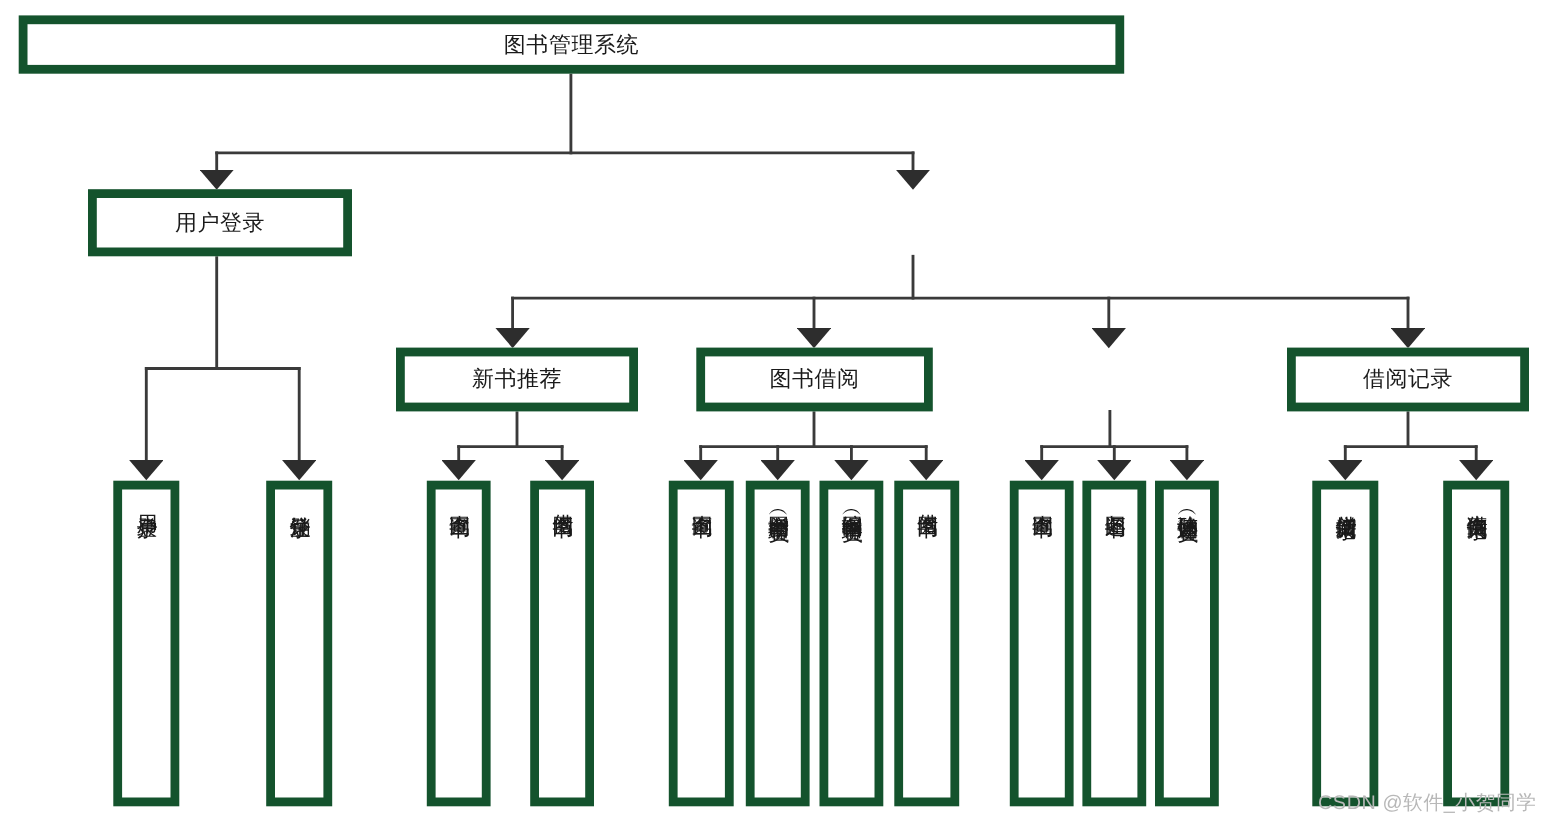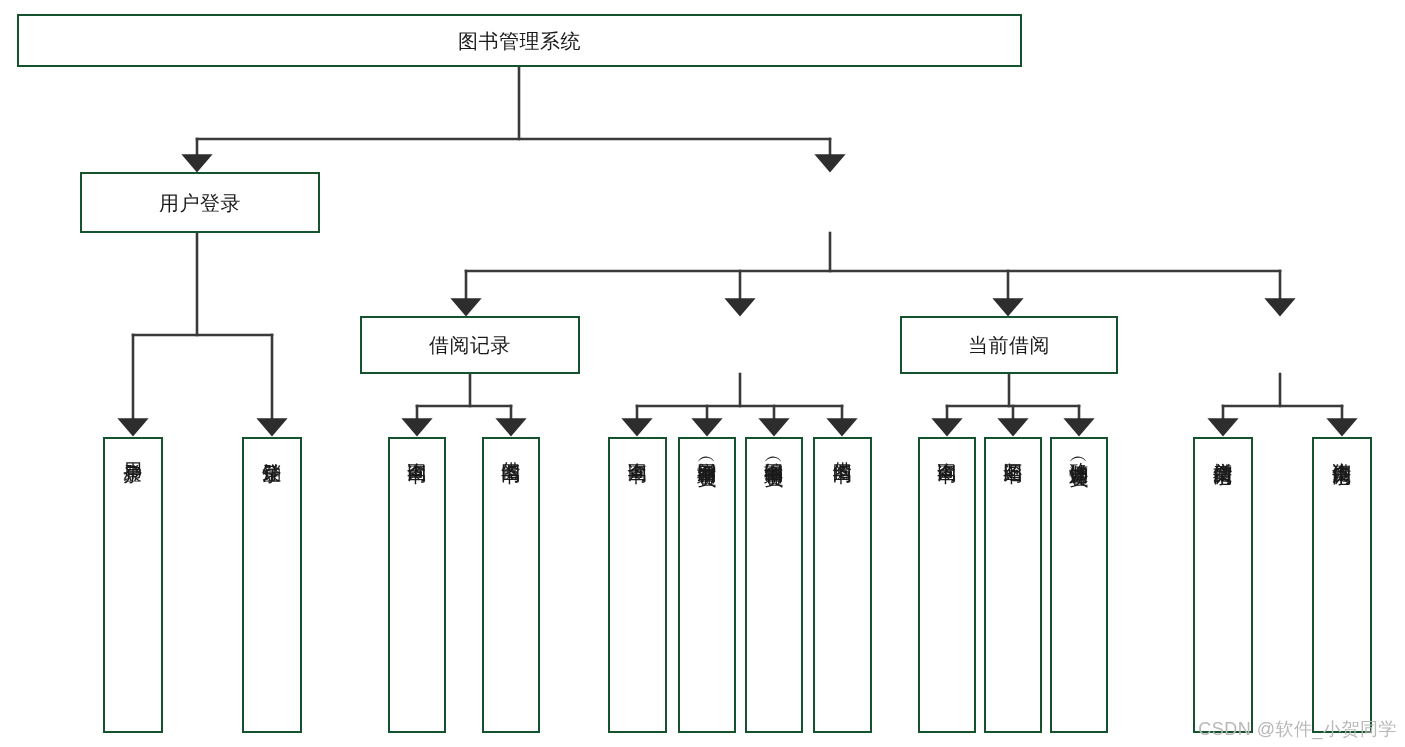--- a/index.html
+++ b/index.html
@@ -21,21 +21,21 @@
     position: absolute;
     left: 0;
     top: 0;
     width: 1405px;
     height: 747px;
     pointer-events: none;
   }
   .node {
     position: absolute;
     box-sizing: border-box;
-    border: 2px solid #14532d;
+    border: 8px solid #14532d;
     background: #ffffff;
     display: flex;
     align-items: center;
     justify-content: center;
     color: #1a1a1a;
   }
   .node .label {
     font-size: 20px;
     line-height: 1.1;
     letter-spacing: 0.5px;
@@ -124,24 +124,27 @@
 
   <div class="node" style="left:17px;top:14px;width:1005px;height:53px;">
     <span class="label">图书管理系统</span>
   </div>
 
   <div class="node" style="left:80px;top:172px;width:240px;height:61px;">
     <span class="label">用户登录</span>
   </div>
 
   <div class="node" style="left:360px;top:316px;width:220px;height:58px;">
+    <span class="label">新书推荐</span>
+  </div>
+  <div class="node" style="left:633px;top:316px;width:215px;height:58px;">
+    <span class="label">图书借阅</span>
+  </div>
+  <div class="node" style="left:1170px;top:316px;width:220px;height:58px;">
     <span class="label">借阅记录</span>
-  </div>
-  <div class="node" style="left:900px;top:316px;width:218px;height:58px;">
-    <span class="label">当前借阅</span>
   </div>
 
   <div class="node leaf" style="left:103px;top:437px;width:60px;height:296px;">
     <span class="label">用户登录</span>
   </div>
   <div class="node leaf" style="left:242px;top:437px;width:60px;height:296px;">
     <span class="label">注销登录</span>
   </div>
   <div class="node leaf" style="left:388px;top:437px;width:58px;height:296px;">
     <span class="label">查询图书</span>

